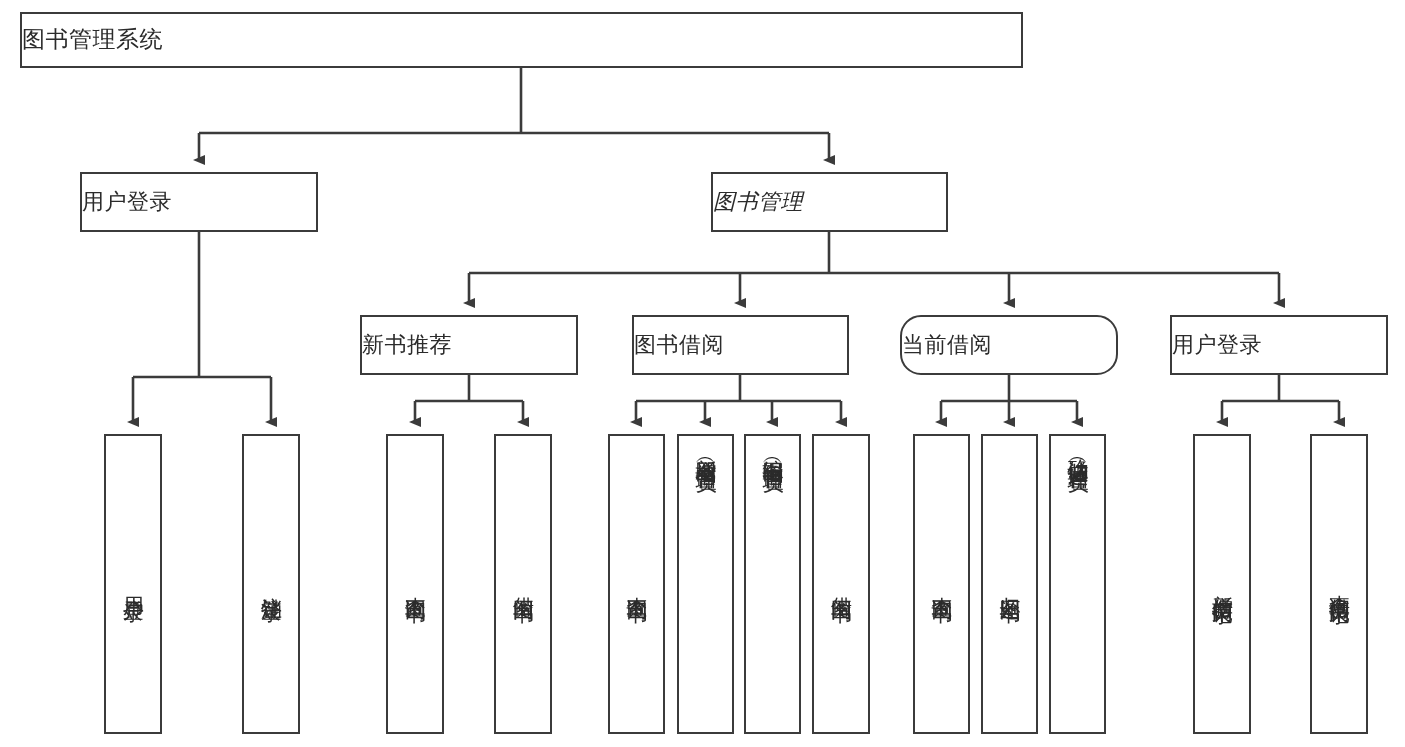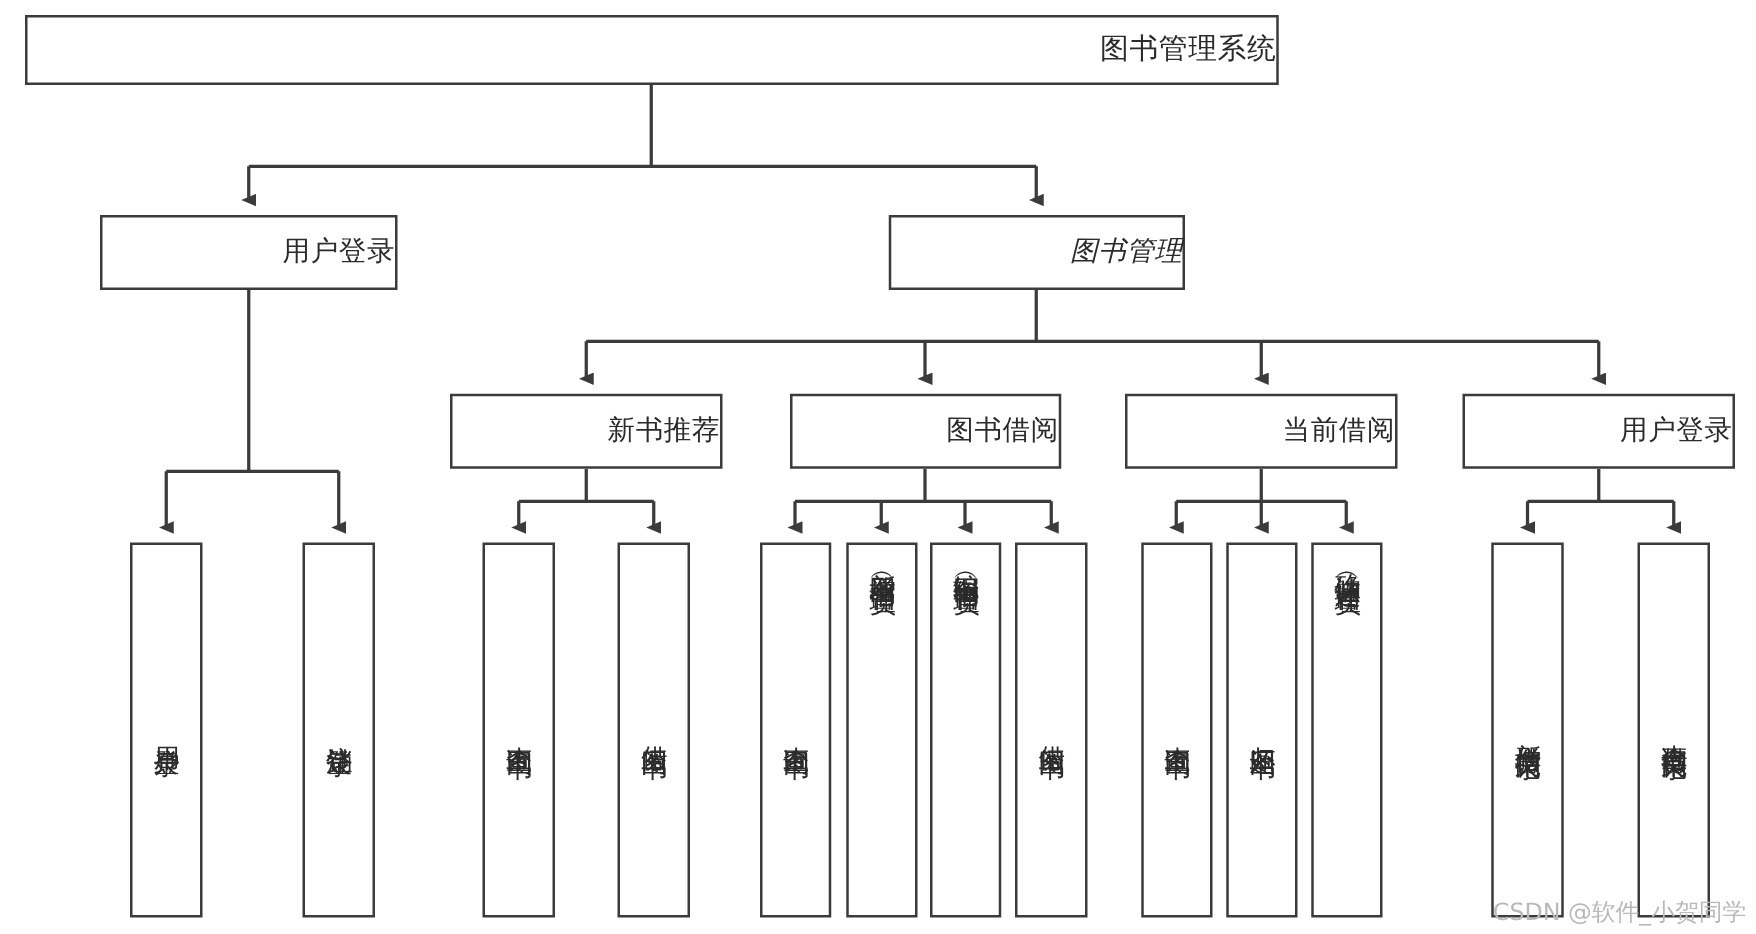--- a/index.html
+++ b/index.html
@@ -26,21 +26,21 @@
     height: 747px;
     pointer-events: none;
   }
   .node {
     position: absolute;
     box-sizing: border-box;
     border: 2px solid #3b3b3b;
     background: #ffffff;
     display: flex;
     align-items: center;
-    justify-content: flex-end;
+    justify-content: flex-start;
     color: #2b2b2b;
   }
   .node .label {
     display: block;
     text-align: center;
     line-height: 1.18;
     letter-spacing: 0.5px;
     white-space: nowrap;
   }
   
@@ -147,21 +147,21 @@
   <div class="node horiz" style="left:711px; top:172px; width:237px; height:60px;font-style:italic;">
     <span class="label">图书管理</span>
   </div>
 
   <div class="node horiz" style="left:360px; top:315px; width:218px; height:60px;">
     <span class="label">新书推荐</span>
   </div>
   <div class="node horiz" style="left:632px; top:315px; width:217px; height:60px;">
     <span class="label">图书借阅</span>
   </div>
-  <div class="node horiz" style="left:900px; top:315px; width:218px; height:60px;">
+  <div class="node horiz" style="left:900px; top:315px; width:218px; height:60px;border-radius:21px;">
     <span class="label">当前借阅</span>
   </div>
   <div class="node horiz" style="left:1170px; top:315px; width:218px; height:60px;">
     <span class="label">用户登录</span>
   </div>
 
   <div class="node vert center" style="left:104px; top:434px; width:58px; height:300px;">
     <span class="label">用户登录</span>
   </div>
   <div class="node vert center" style="left:242px; top:434px; width:58px; height:300px;">
@@ -198,15 +198,14 @@
     <span class="label">确认归还（管理员）</span>
   </div>
 
   <div class="node vert center" style="left:1193px; top:434px; width:58px; height:300px;">
     <span class="label">新增借阅记录</span>
   </div>
   <div class="node vert center" style="left:1310px; top:434px; width:58px; height:300px;">
     <span class="label">查询借阅记录</span>
   </div>
 
-  <div class="watermark">CSDN @软件_小贺同学</div>
 
 </div>
 
 </body></html>

